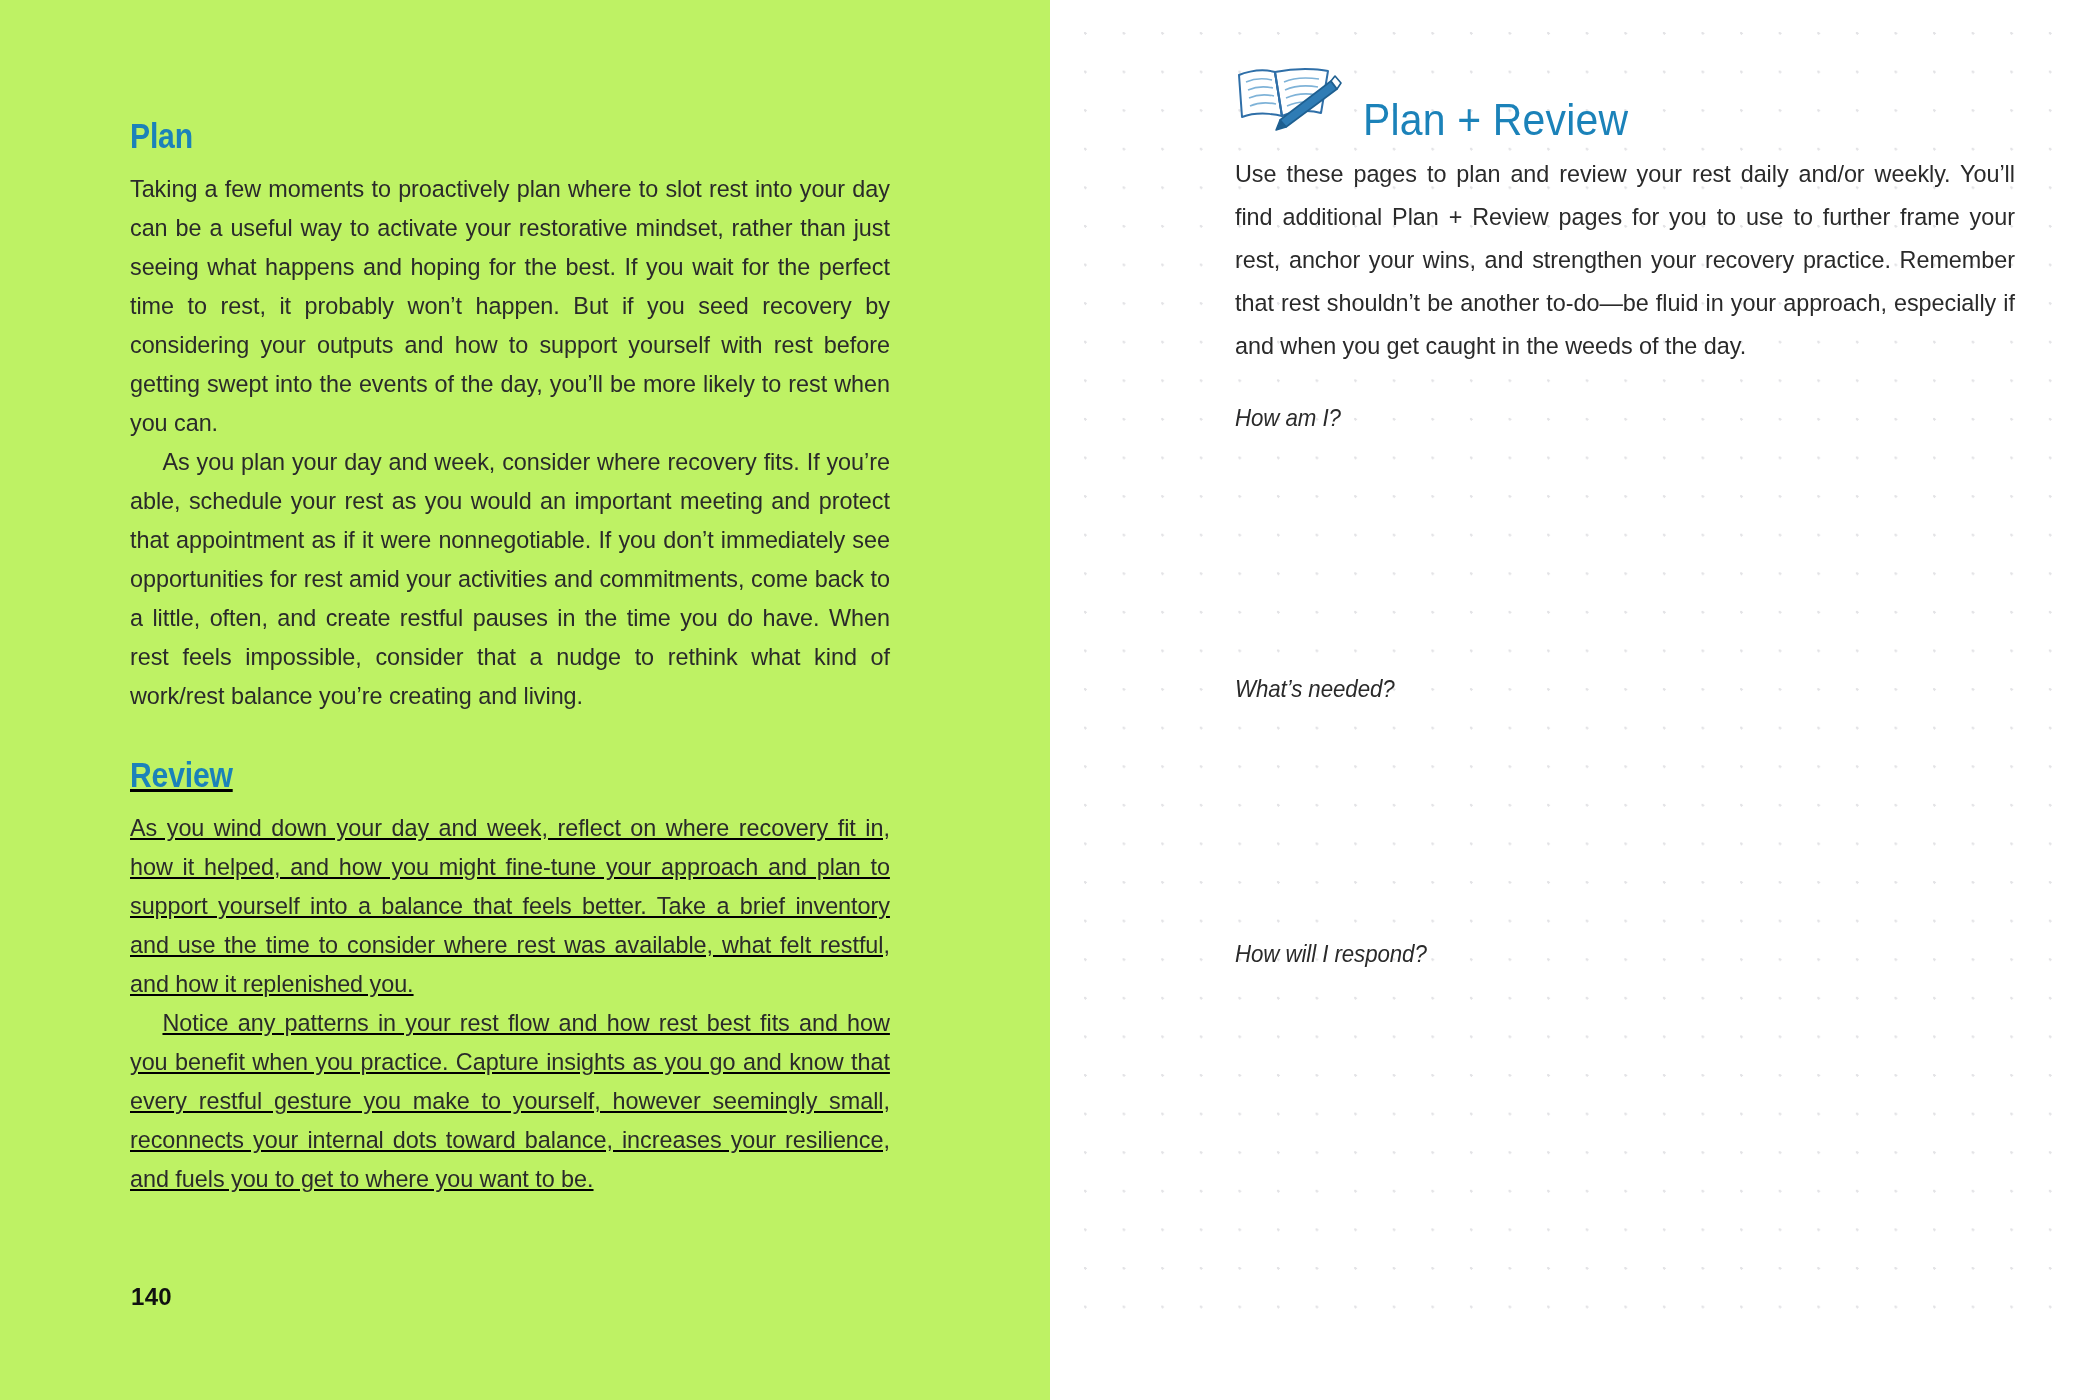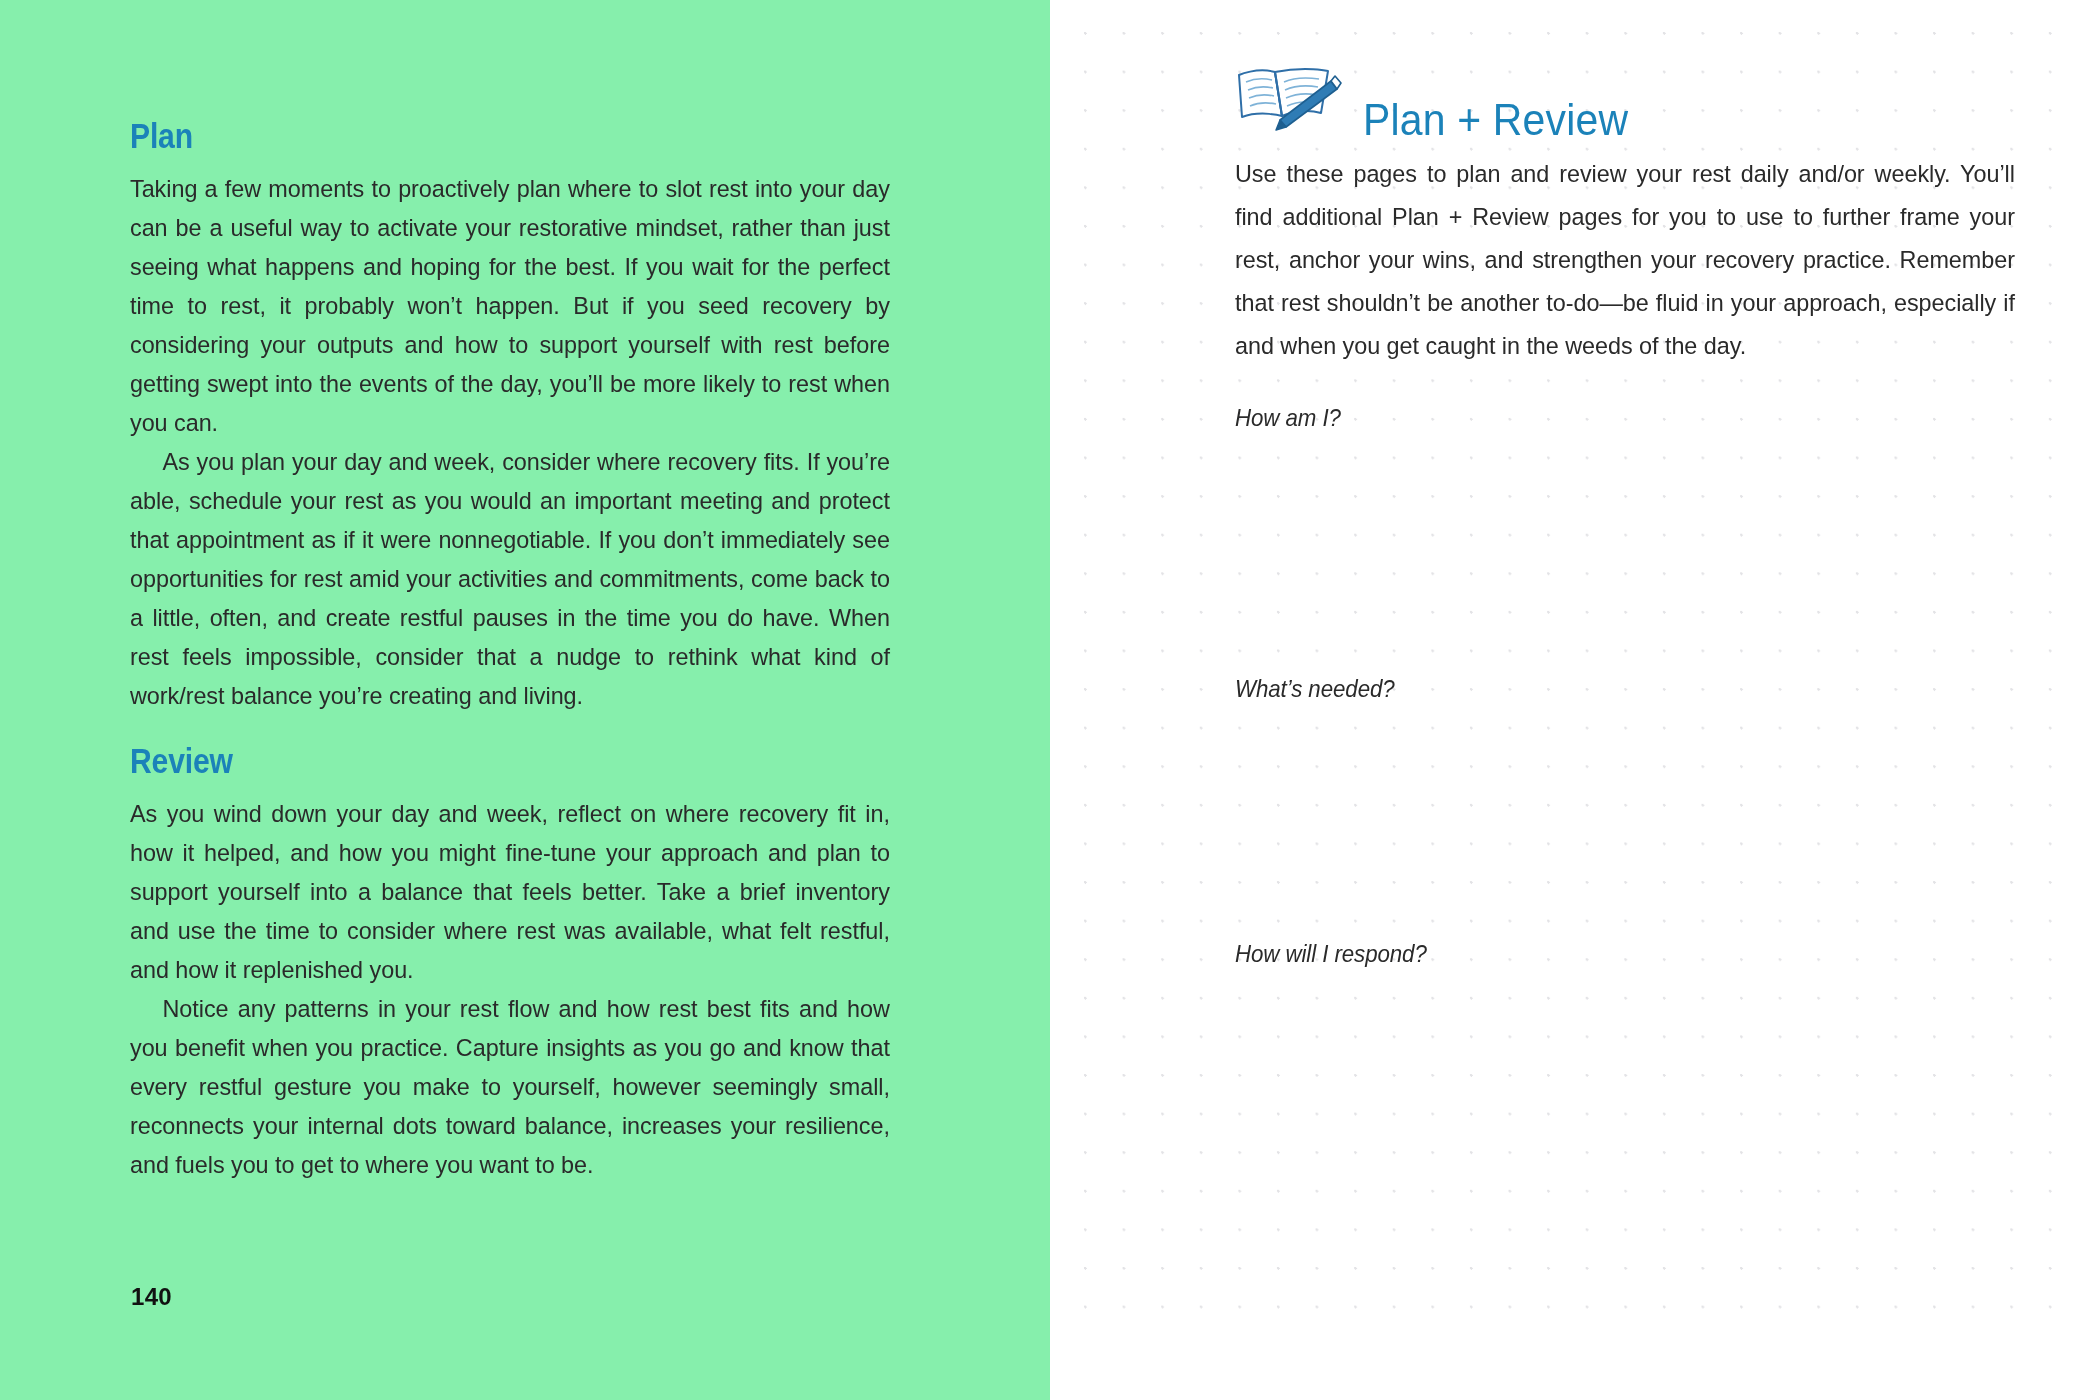--- a/index.html
+++ b/index.html
@@ -22,21 +22,21 @@
     inset: 0;
     display: block;
     background: #ffffff;
   }
 
   
   #left-page {
     position: absolute;
     left: 0; top: 0;
     width: 1050px; height: 1400px;
-    background: #86efac;
+    background: #bef264;
   }
 
   .left-content {
     position: absolute;
     left: 130px;
     top: 118px;
     width: 760px;
   }
 
   .section-heading {
@@ -56,21 +56,21 @@
     color: #2a2a2a;
     text-align: justify;
     font-weight: 300;
     transform: scaleX(0.955);
     transform-origin: left top;
     width: 104.7%;
     letter-spacing: -0.05px;
   }
   .body-para.indent { text-indent: 34px; }
 
-  #review-block { margin-top: 28px; }
+  #review-block { margin-top: 42px; text-decoration: underline; }
 
   #page-number {
     position: absolute;
     left: 131px;
     top: 1283px;
     font-size: 24px;
     font-weight: 700;
     color: #111;
     letter-spacing: 0.3px;
   }

